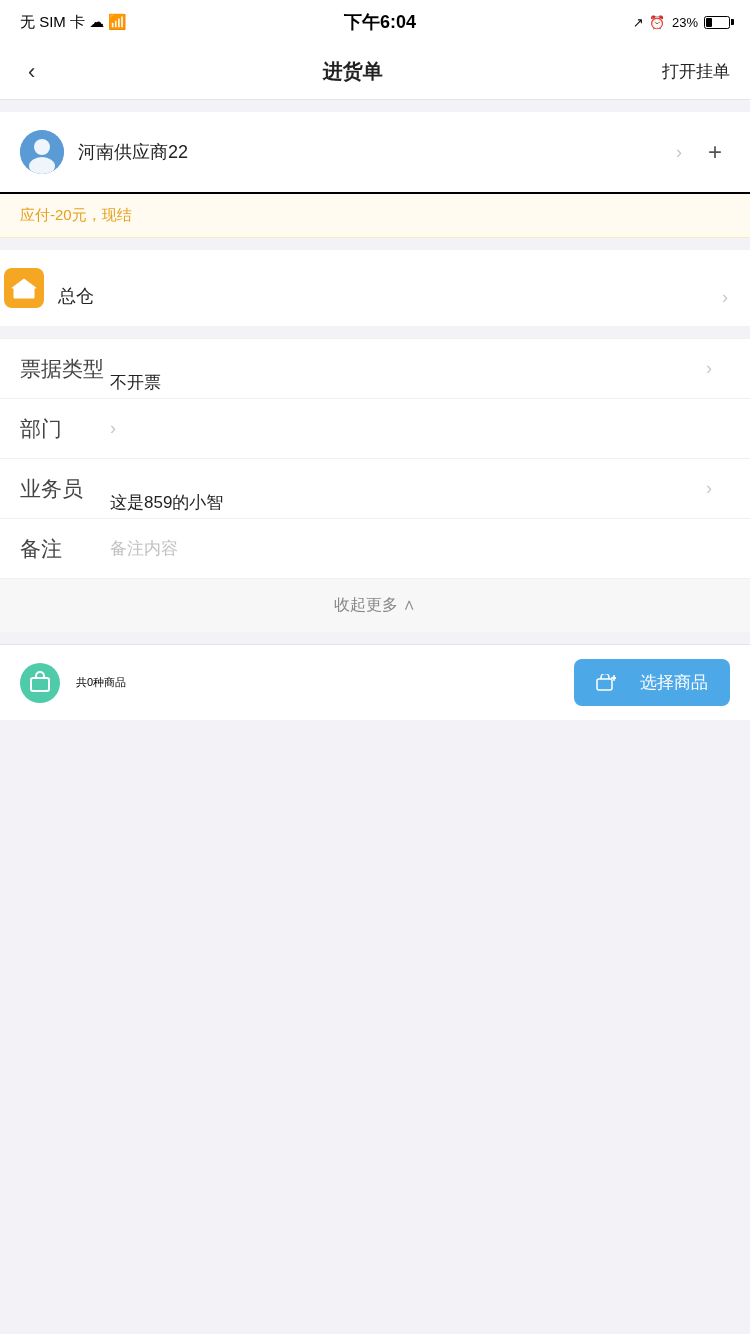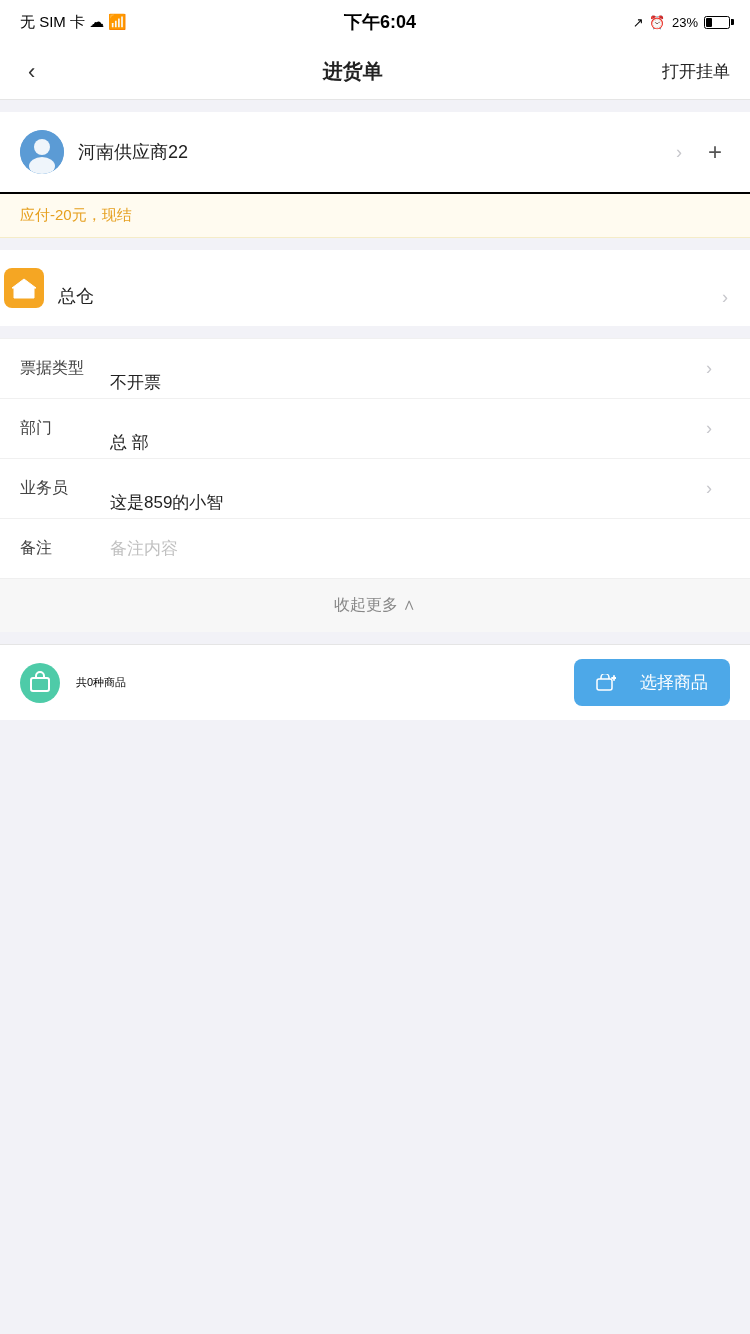--- a/index.html
+++ b/index.html
@@ -159,21 +159,21 @@
     
     .form-row {
       display: flex;
       align-items: center;
       padding: 0 20px;
       height: 60px;
       border-top: 1px solid #f0f0f0;
       cursor: pointer;
     }
     .form-label {
-      font-size: 16px;
+      font-size: 21px;
       color: #444;
       width: 90px;
       flex-shrink: 0;
     }
     .form-value {
       flex: 1;
       font-size: 17px;
       color: #222;
       margin-top: 28px;
     }
@@ -297,21 +297,20 @@
 <div class="card">
 
   <div class="form-row">
     <span class="form-label">票据类型</span>
     <span class="form-value">不开票</span>
     <span class="chevron-right">›</span>
   </div>
 
   <div class="form-row">
     <span class="form-label">部门</span>
-    <span class="form-value">总 部</span>
     <span class="chevron-right">›</span>
   </div>
 
   <div class="form-row">
     <span class="form-label">业务员</span>
     <span class="form-value">这是859的小智</span>
     <span class="chevron-right">›</span>
   </div>
 
   <div class="form-row">

